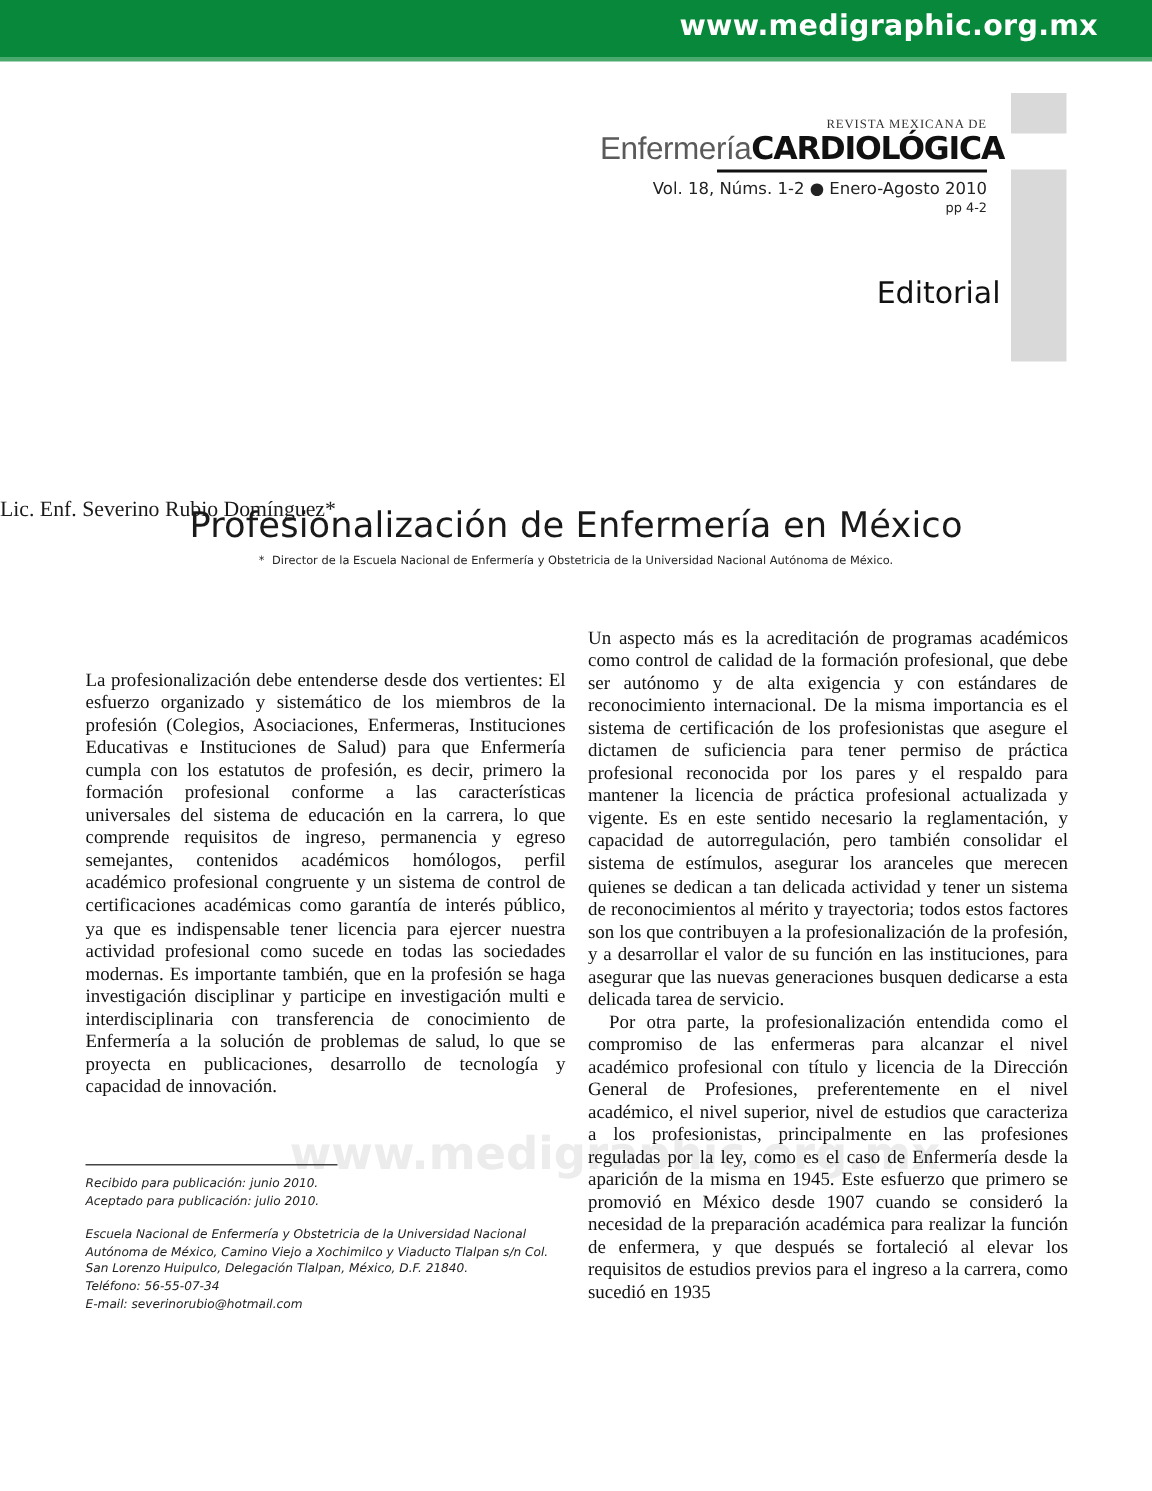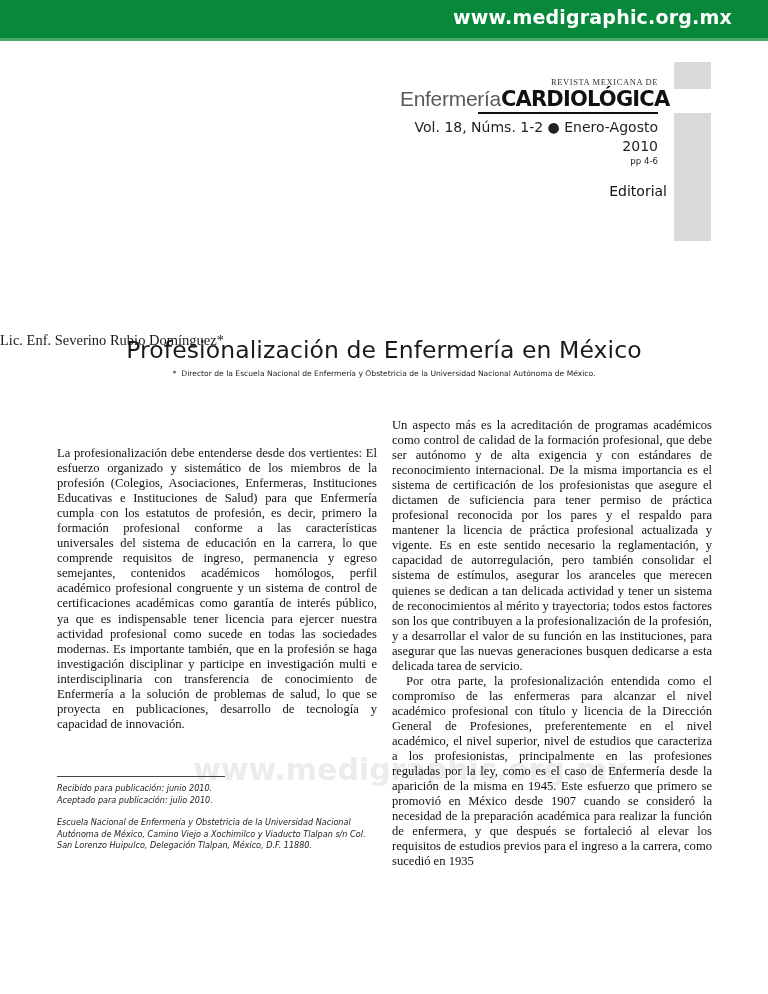--- a/index.html
+++ b/index.html
@@ -97,40 +97,40 @@
     text-align: right;
   }
   .masthead-rule {
     margin-top: 2px;
     margin-left: 78px;
     border-top: 2px solid #111;
   }
   .masthead-vol {
     margin-top: 4px;
     font-family: "DejaVu Sans", sans-serif;
-    font-size: 14px;
+    font-size: 11px;
     color: #222;
     line-height: 1.35;
   }
   .masthead-pp {
     font-family: "DejaVu Sans", sans-serif;
     font-size: 8.6px;
     color: #222;
     line-height: 1.35;
   }
 
   
   .editorial-label {
     position: absolute;
     left: 500px;
     top: 183px;
     width: 167px;
     text-align: right;
     font-family: "DejaVu Sans", sans-serif;
-    font-size: 14px;
+    font-size: 20px;
     color: #111;
   }
 
   
   .article-title {
     position: absolute;
     left: 0;
     top: 288px;
     width: 768px;
     text-align: center;
@@ -242,21 +242,21 @@
 <div class="grey-block-top"></div>
 <div class="grey-block-main"></div>
 
 <div class="masthead">
   <div class="masthead-kicker">REVISTA MEXICANA DE</div>
   <div class="masthead-title">
     <span class="word1">Enfermería</span><span class="word2">CARDIOLÓGICA</span>
   </div>
   <div class="masthead-rule"></div>
   <div class="masthead-vol">Vol. 18, Núms. 1-2 ● Enero-Agosto 2010</div>
-  <div class="masthead-pp">pp 4-6</div>
+  <div class="masthead-pp">pp 4-2</div>
 </div>
 
 <div class="editorial-label">Editorial</div>
 
 <h1 class="article-title">Profesionalización de Enfermería en México</h1>
 <div class="article-author">Lic. Enf. Severino Rubio Domínguez*</div>
 <div class="author-note">
   <span class="star">*</span><span>Director de la Escuela Nacional de Enfermería y Obstetricia de la Universidad Nacional Autónoma de México.</span>
 </div>
 
@@ -269,14 +269,16 @@
 <div class="col col-right">
   <p class="body-par">Un aspecto más es la acreditación de programas académicos como control de calidad de la formación profesional, que debe ser autónomo y de alta exigencia y con estándares de reconocimiento internacional. De la misma importancia es el sistema de certificación de los profesionistas que asegure el dictamen de suficiencia para tener permiso de práctica profesional reconocida por los pares y el respaldo para mantener la licencia de práctica profesional actualizada y vigente. Es en este sentido necesario la reglamentación, y capacidad de autorregulación, pero también consolidar el sistema de estímulos, asegurar los aranceles que merecen quienes se dedican a tan delicada actividad y tener un sistema de reconocimientos al mérito y trayectoria; todos estos factores son los que contribuyen a la profesionalización de la profesión, y a desarrollar el valor de su función en las instituciones, para asegurar que las nuevas generaciones busquen dedicarse a esta delicada tarea de servicio.</p>
   <p class="body-par">Por otra parte, la profesionalización entendida como el compromiso de las enfermeras para alcanzar el nivel académico profesional con título y licencia de la Dirección General de Profesiones, preferentemente en el nivel académico, el nivel superior, nivel de estudios que caracteriza a los profesionistas, principalmente en las profesiones reguladas por la ley, como es el caso de Enfermería desde la aparición de la misma en 1945. Este esfuerzo que primero se promovió en México desde 1907 cuando se consideró la necesidad de la preparación académica para realizar la función de enfermera, y que después se fortaleció al elevar los requisitos de estudios previos para el ingreso a la carrera, como sucedió en 1935</p>
 </div>
 
 <div class="footnote-block">
   <div class="footnote-rule"></div>
   <div class="footnote-line">Recibido para publicación: junio 2010.</div>
   <div class="footnote-line">Aceptado para publicación: julio 2010.</div>
   <div class="footnote-gap"></div>
-  <div class="footnote-line">Escuela Nacional de Enfermería y Obstetricia de la Universidad Nacional Autónoma de México, Camino Viejo a Xochimilco y Viaducto Tlalpan s/n Col. San Lorenzo Huipulco, Delegación Tlalpan, México, D.F. 11880.</div>
+  <div class="footnote-line">Escuela Nacional de Enfermería y Obstetricia de la Universidad Nacional Autónoma de México, Camino Viejo a Xochimilco y Viaducto Tlalpan s/n Col. San Lorenzo Huipulco, Delegación Tlalpan, México, D.F. 21840.</div>
+  <div class="footnote-line">Teléfono: 56-55-07-34</div>
+  <div class="footnote-line">E-mail: severinorubio@hotmail.com</div>
 </div>
 
 </body></html>

